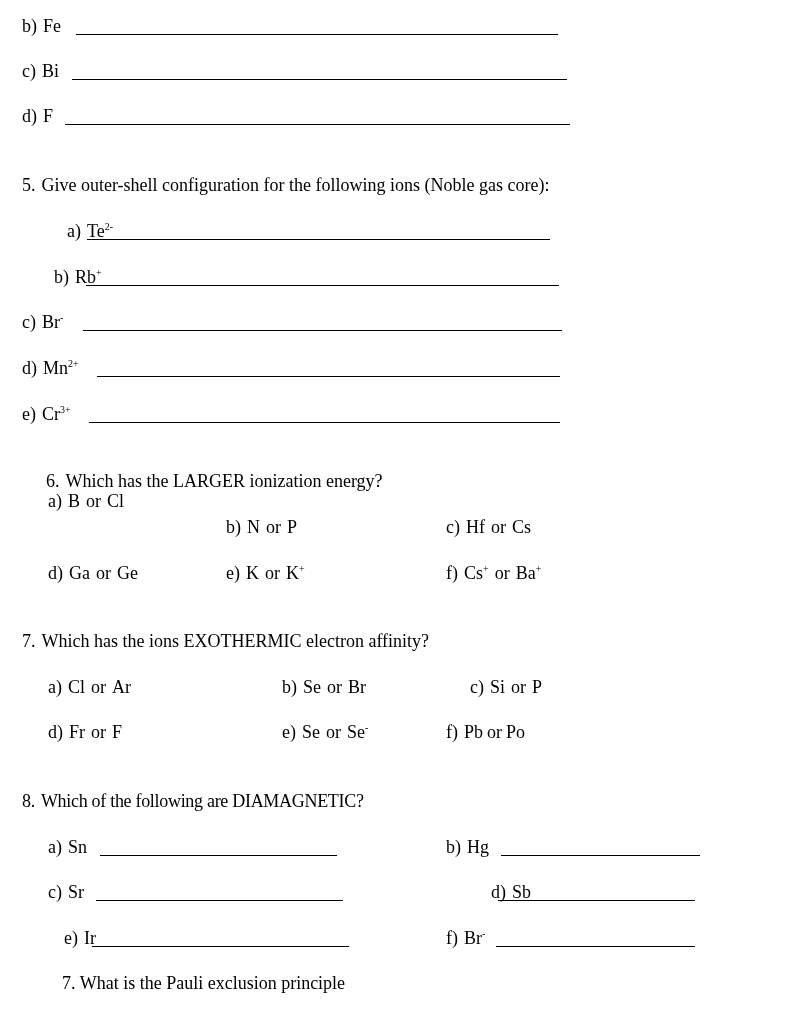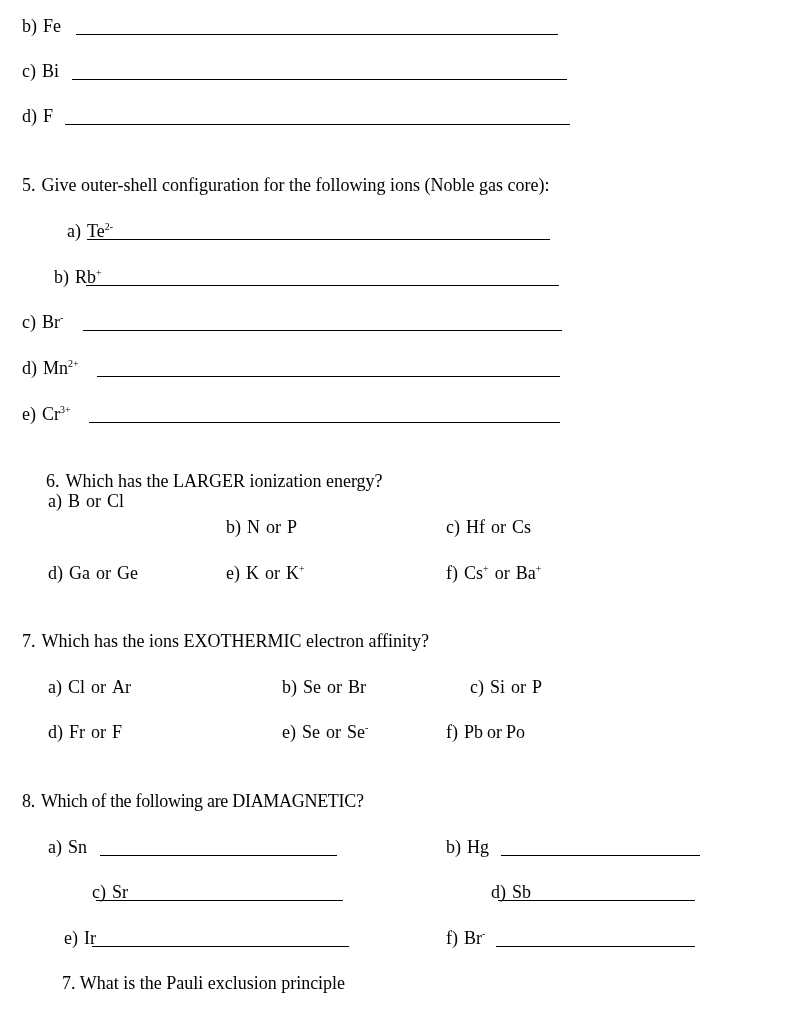--- a/index.html
+++ b/index.html
@@ -128,21 +128,21 @@
   <div class="abs" style="left:48px;top:837px;">
     <span>a)</span><span class="sp"></span><span>Sn</span><sup></sup>
   </div>
   <div class="line" style="left:100px;top:855px;width:237px;"></div>
 
   <div class="abs" style="left:446px;top:837px;">
     <span>b)</span><span class="sp"></span><span>Hg</span><sup></sup>
   </div>
   <div class="line" style="left:501px;top:855px;width:199px;"></div>
 
-  <div class="abs" style="left:48px;top:882px;margin-left:44px;">
+  <div class="abs" style="left:48px;top:882px;">
     <span>c)</span><span class="sp"></span><span>Sr</span><sup></sup>
   </div>
   <div class="line" style="left:96px;top:900px;width:247px;"></div>
 
   <div class="abs" style="left:446px;top:882px;margin-left:45px;">
     <span>d)</span><span class="sp"></span><span>Sb</span><sup></sup>
   </div>
   <div class="line" style="left:498px;top:900px;width:197px;"></div>
 
   <div class="abs" style="left:64px;top:928px;">

